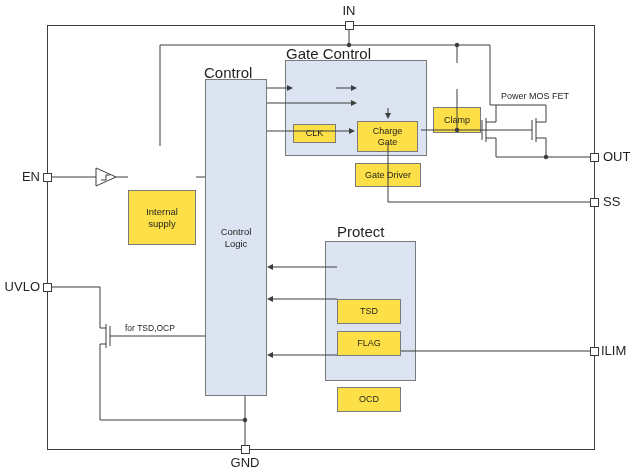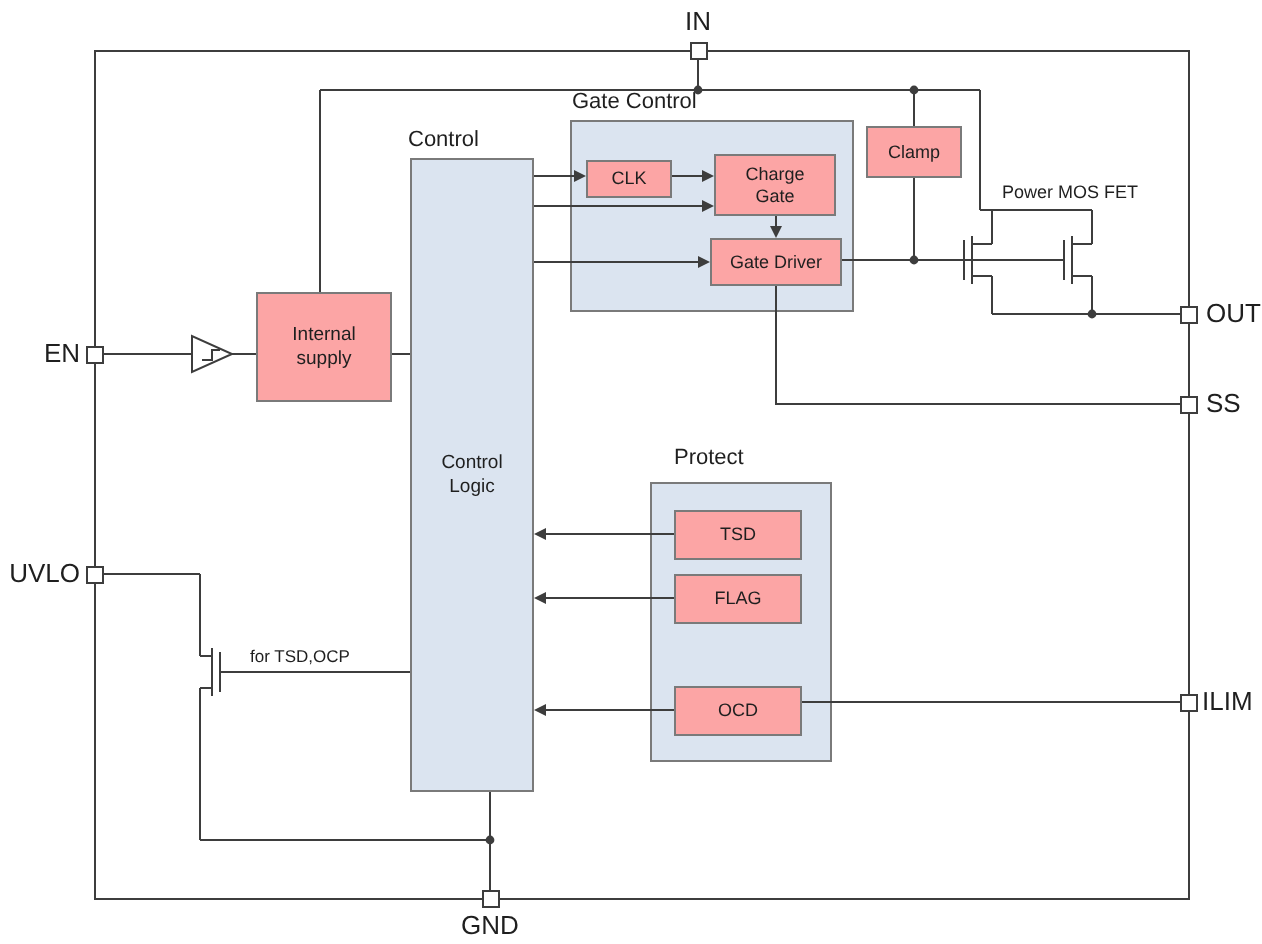--- a/index.html
+++ b/index.html
@@ -3,27 +3,27 @@
 <meta charset="utf-8">
 <style>
   * { margin:0; padding:0; box-sizing:border-box; }
   html,body { background:#ffffff; font-family:"Liberation Sans", sans-serif; }
   .stage { position:relative; width:631px; height:472px; background:#fff; overflow:hidden;
            color:var(--text,#1f1f1f); }
   .stage > * { position:absolute; }
   .outer { left:47px; top:25px; width:548px; height:425px; border:1px solid var(--wire,#3d3d3d); z-index:0; }
   .layer { left:0; top:0; z-index:3; pointer-events:none; }
   .grp { background:var(--group-fill,#dbe4f0); border:1px solid var(--border,#7a7a7a); z-index:1; }
-  .blk { background:#fca5a5; border:1px solid var(--border,#7a7a7a); z-index:2;
+  .blk { background:#fde047; border:1px solid var(--border,#7a7a7a); z-index:2;
          display:flex; flex-direction:column; align-items:center; justify-content:center;
-         font-size:9px; line-height:1.2; text-align:center; }
+         font-size:9px; line-height:1.2; text-align:center;margin-top:44px; }
   .cblk { display:flex; flex-direction:column; align-items:center; justify-content:center;
           font-size:9.5px; line-height:1.25; text-align:center; }
   .lbl { z-index:2; white-space:nowrap; }
-  .glabel { font-size:11px; }
+  .glabel { font-size:15px; }
   .slabel { font-size:9px; }
   .xslabel { font-size:8.5px; }
   .pin { width:9px; height:9px; background:#fff; border:1px solid var(--wire,#3d3d3d); z-index:5; }
   .plabel { font-size:13px; z-index:2; white-space:nowrap; }
   .ar { text-align:right; }
   .ac { text-align:center; }
   .w { stroke:var(--wire,#3d3d3d); stroke-width:1; fill:none; }
   .wf { fill:var(--wire,#3d3d3d); stroke:none; }
 </style>
 </head>

